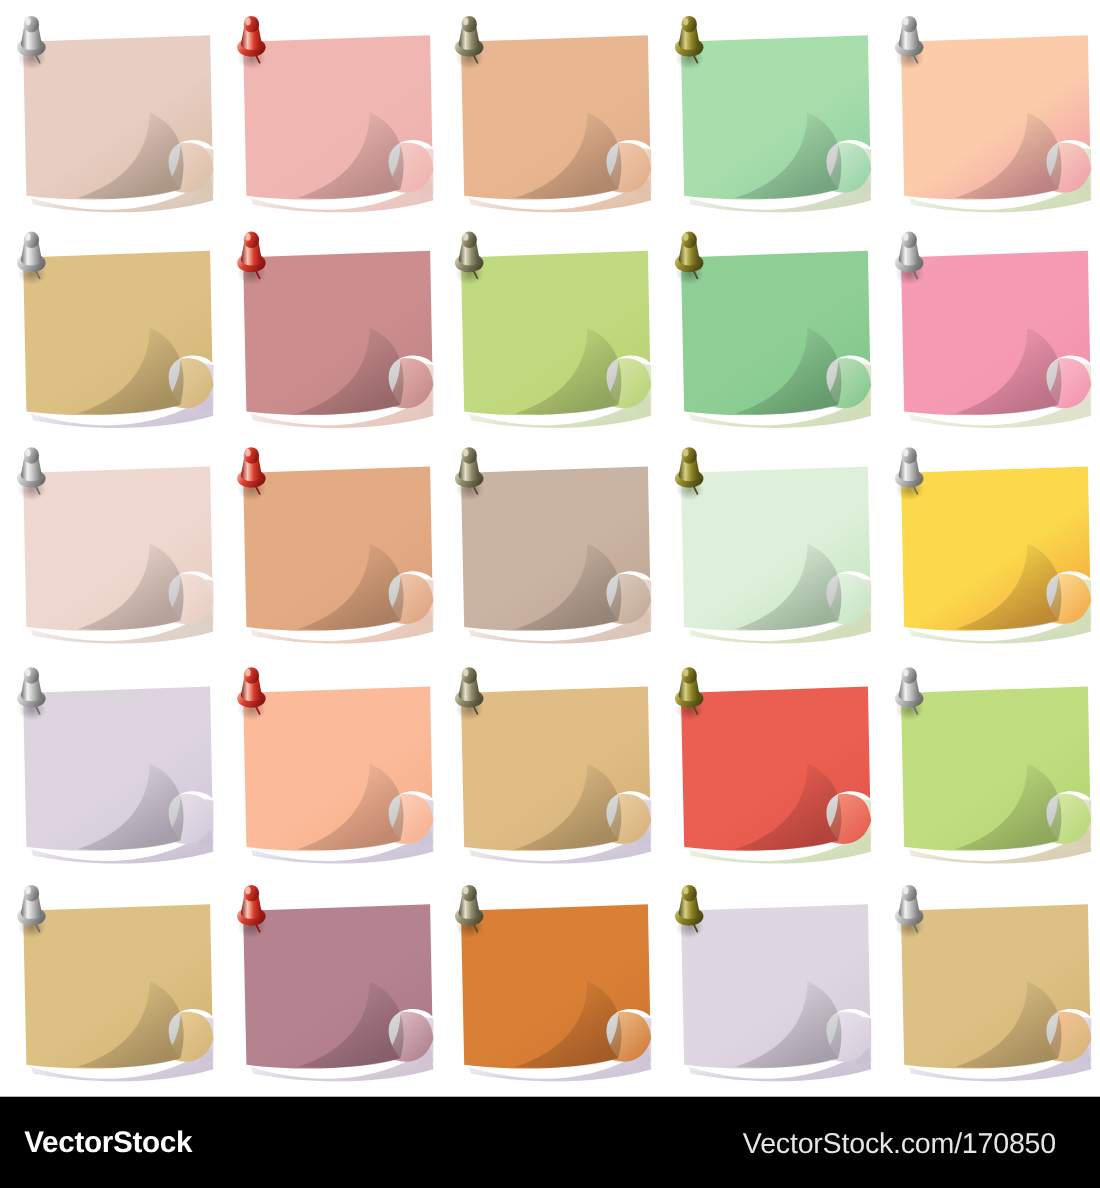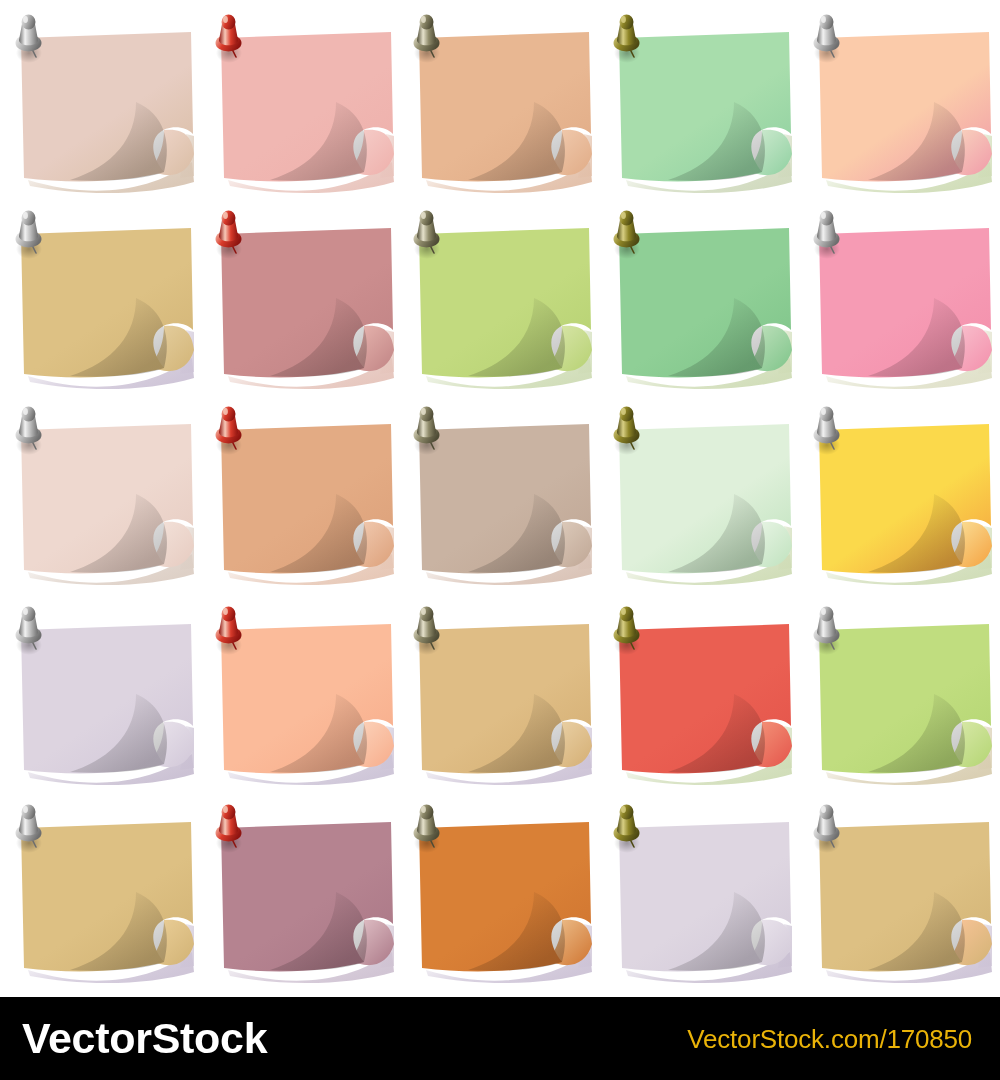--- a/index.html
+++ b/index.html
@@ -79,36 +79,36 @@
     height: 83px;
     background: #000000;
     display: flex;
     align-items: center;
     justify-content: space-between;
     box-sizing: border-box;
     padding: 0 22px 0 22px;
   }
   #brand-wordmark {
     color: #ffffff;
-    font-size: 43px;
+    font-size: 27px;
     font-weight: bold;
     letter-spacing: -0.3px;
     font-family: "Liberation Sans", sans-serif;
     line-height: 1;
     white-space: nowrap;
   }
   #site-url {
-    color: #eab308;
+    color: #e5e5e5;
     font-size: 26px;
     font-weight: normal;
     letter-spacing: -0.2px;
     font-family: "Liberation Sans", sans-serif;
     line-height: 1;
     white-space: nowrap;
-    margin-right: 6px;
+    margin-right: 18px;
   }
 </style>
 </head>
 <body>
 
 <div id="stage">
 
   <div id="notes-grid">
       <div class="note-cell" style="left: 0px; top: 0px;">
         <div class="note" title="blush-beige">

